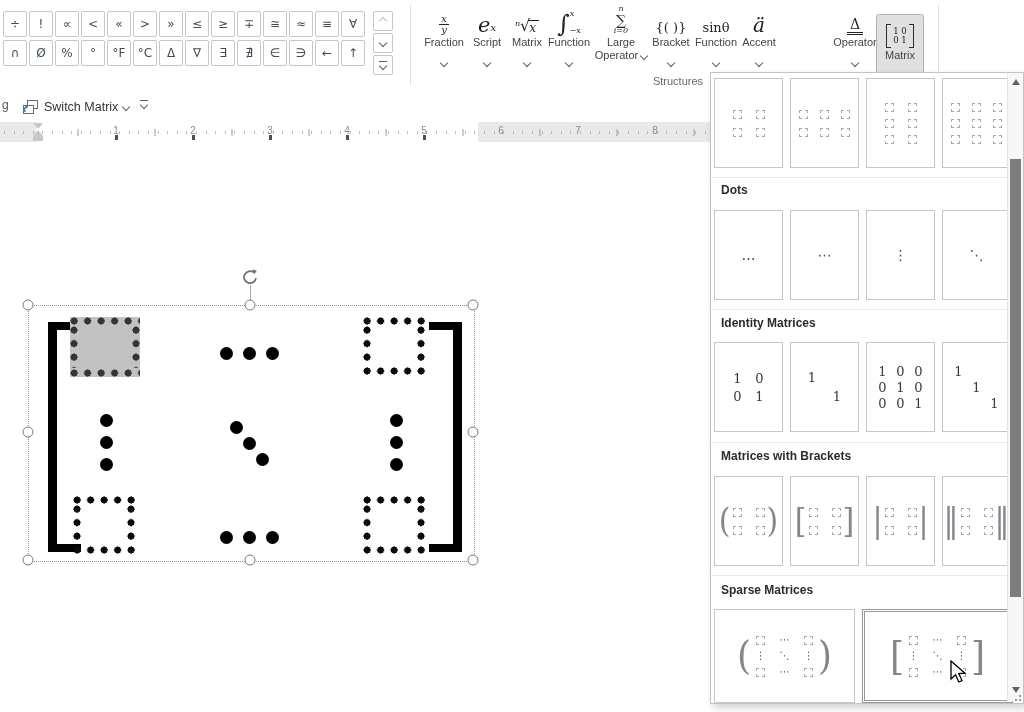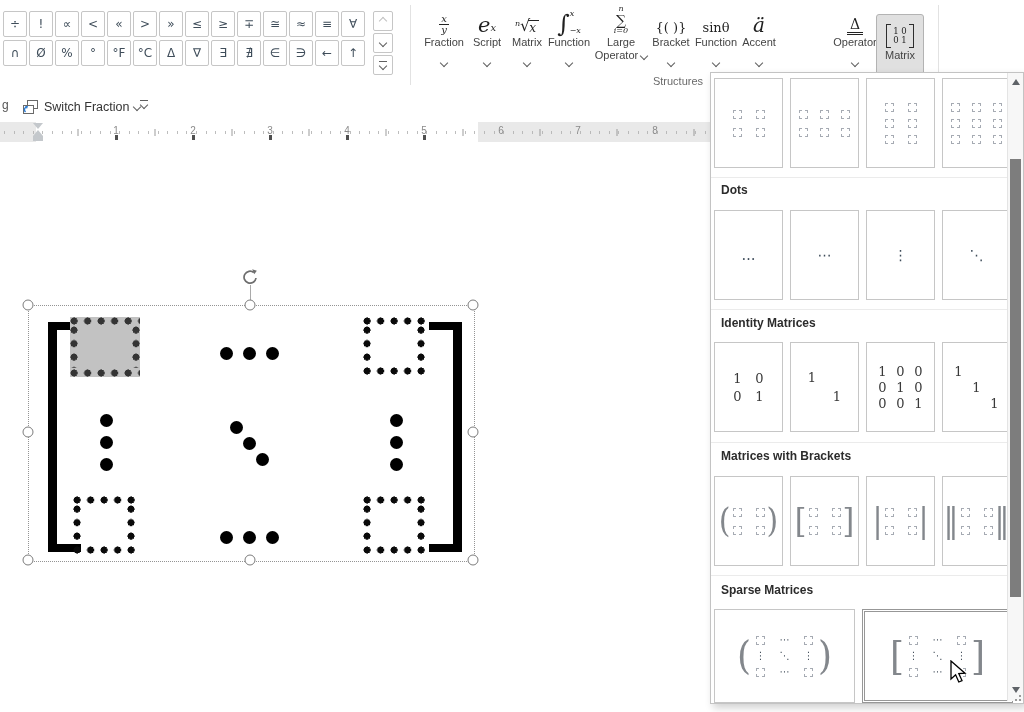--- a/index.html
+++ b/index.html
@@ -265,21 +265,21 @@
 
   <div class="row2">
     <span class="partial-g">g</span>
     <div class="swin">
       <svg width="17" height="16" viewBox="0 0 17 16">
         <rect x="5.5" y="1.5" width="10" height="8" fill="#fff" stroke="#6a6a6a"></rect>
         <rect x="1.5" y="6.5" width="10" height="8" fill="#fff" stroke="#6a6a6a"></rect>
         <path d="M3.5 13 q-2.5 -2.5 0.5 -5" fill="none" stroke="#2b7cd3" stroke-width="1.5"></path>
         <path d="M3 7 l3 0 -1 3 z" fill="#2b7cd3"></path>
       </svg>
-      <span class="swin-label">Switch Fraction</span>
+      <span class="swin-label">Switch Matrix</span>
       <span class="chev"></span>
     </div>
     <div class="more2">
       <span class="chev-bar"></span>
       <span class="chev"></span>
     </div>
   </div>
 
   <div class="ruler">
     <div class="ruler-white"></div>

